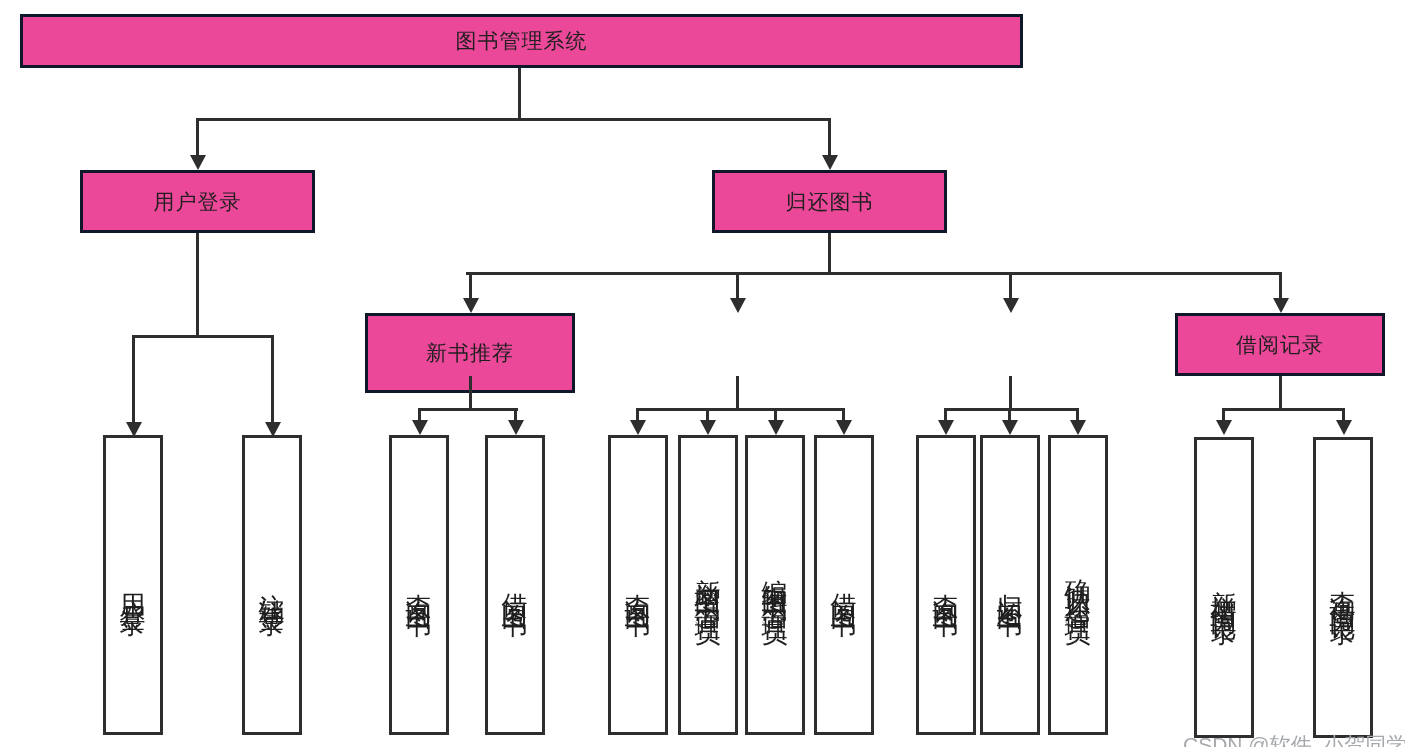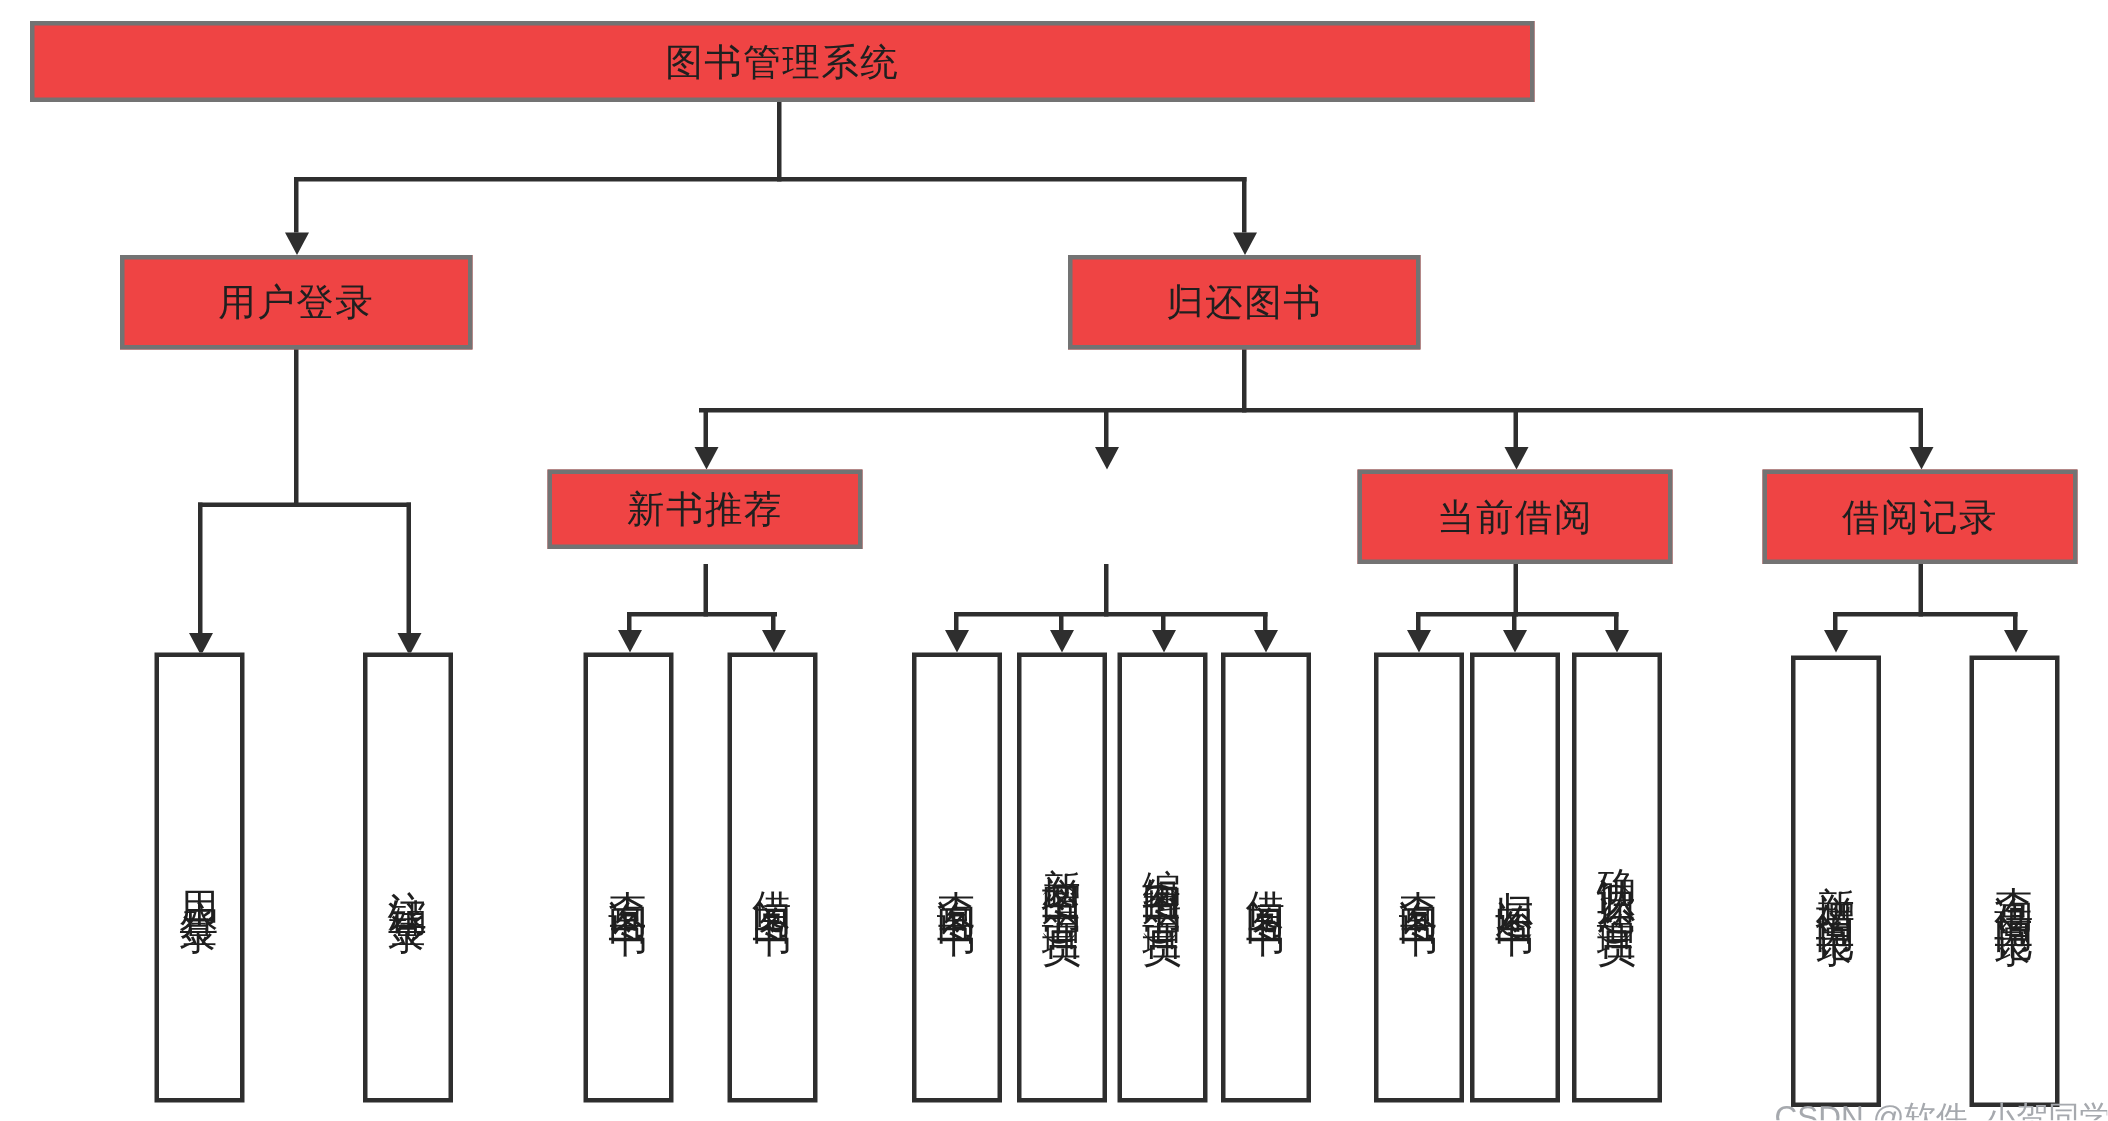--- a/index.html
+++ b/index.html
@@ -7,24 +7,24 @@
     position:relative;
     width:1405px;height:747px;
     background:#ffffff;
     font-family:"Liberation Sans", sans-serif;
     overflow:hidden;
   }
   
   .hbox{
     position:absolute;
     box-sizing:border-box;
-    border:3px solid #737373;
-    background:#ef4444;
+    border:3px solid #0f172a;
+    background:#ec4899;
     display:flex;align-items:center;justify-content:center;
-    font-size:25px;color:#1f1f1f;
+    font-size:21px;color:#1f1f1f;
     letter-spacing:1px;
     white-space:nowrap;
   }
   .vbox{
     position:absolute;
     box-sizing:border-box;
     border:3px solid #2e2e2e;
     background:#ffffff;
     display:flex;align-items:center;justify-content:center;
     top:435px;height:300px;width:60px;
@@ -82,22 +82,21 @@
   <div class="arrow" style="left:132px;top:335px;height:87px;"></div>
   <div class="arrow" style="left:271px;top:335px;height:87px;"></div>
 
   <div class="vline" style="left:828px;top:233px;height:42px;"></div>
   <div class="hline" style="left:466px;top:272px;width:816px;"></div>
   <div class="arrow" style="left:469px;top:272px;height:26px;"></div>
   <div class="arrow" style="left:736px;top:272px;height:26px;"></div>
   <div class="arrow" style="left:1009px;top:272px;height:26px;"></div>
   <div class="arrow" style="left:1279px;top:272px;height:26px;"></div>
 
-  <div class="hbox" style="left:365px;top:313px;width:210px;height:53px;">新书推荐</div>
-  <div class="hbox" style="left:905px;top:313px;width:210px;height:63px;">当前借阅</div>
+  <div class="hbox" style="left:365px;top:313px;width:210px;height:80px;">新书推荐</div>
   <div class="hbox" style="left:1175px;top:313px;width:210px;height:63px;">借阅记录</div>
 
   <div class="vline" style="left:469px;top:376px;height:35px;"></div>
   <div class="hline" style="left:418px;top:408px;width:100px;"></div>
   <div class="arrow" style="left:418px;top:408px;height:12px;"></div>
   <div class="arrow" style="left:514px;top:408px;height:12px;"></div>
 
   <div class="vline" style="left:736px;top:376px;height:35px;"></div>
   <div class="hline" style="left:636px;top:408px;width:209px;"></div>
   <div class="arrow" style="left:636px;top:408px;height:12px;"></div>

